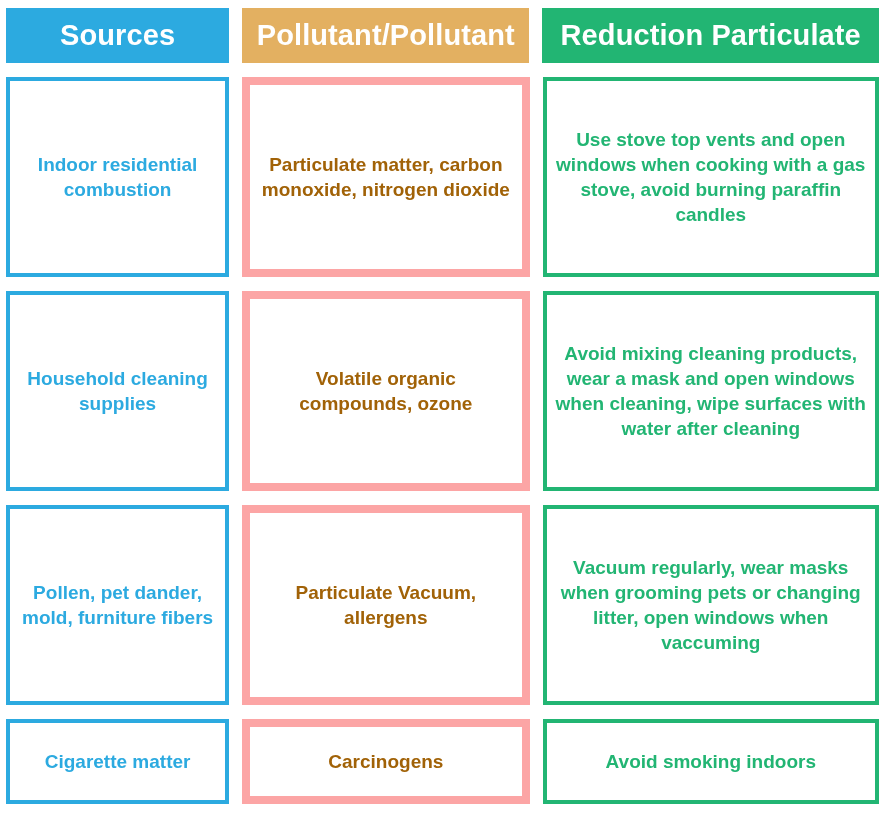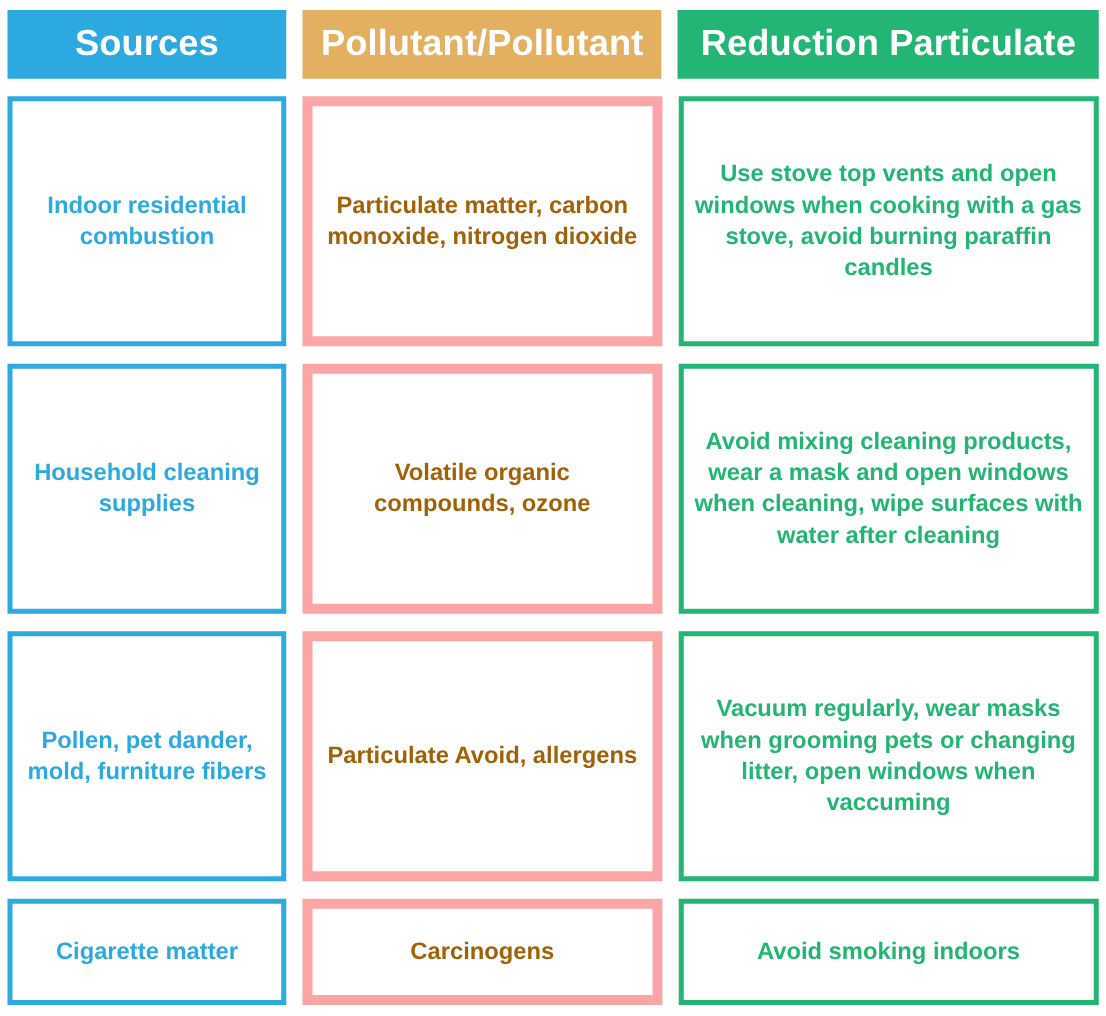--- a/index.html
+++ b/index.html
@@ -112,21 +112,21 @@
     <div class="bcell green col-2">
       <span class="txt">Avoid mixing cleaning products, wear a mask and open windows when cleaning, wipe surfaces with water after cleaning</span>
     </div>
   </div>
 
   <div class="row row-tall">
     <div class="bcell blue col-0">
       <span class="txt">Pollen, pet dander, mold, furniture fibers</span>
     </div>
     <div class="bcell orange col-1">
-      <span class="txt">Particulate Avoid, allergens</span>
+      <span class="txt">Particulate Vacuum, allergens</span>
     </div>
     <div class="bcell green col-2">
       <span class="txt">Vacuum regularly, wear masks when grooming pets or changing litter, open windows when vaccuming</span>
     </div>
   </div>
 
   <div class="row row-short">
     <div class="bcell blue col-0">
       <span class="txt">Cigarette matter</span>
     </div>

